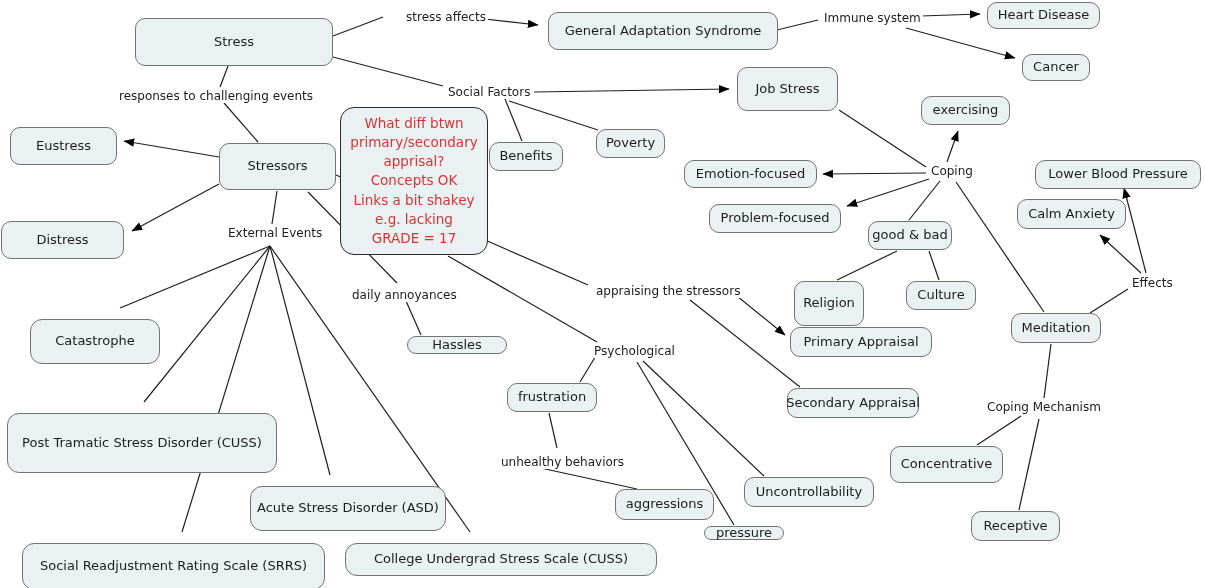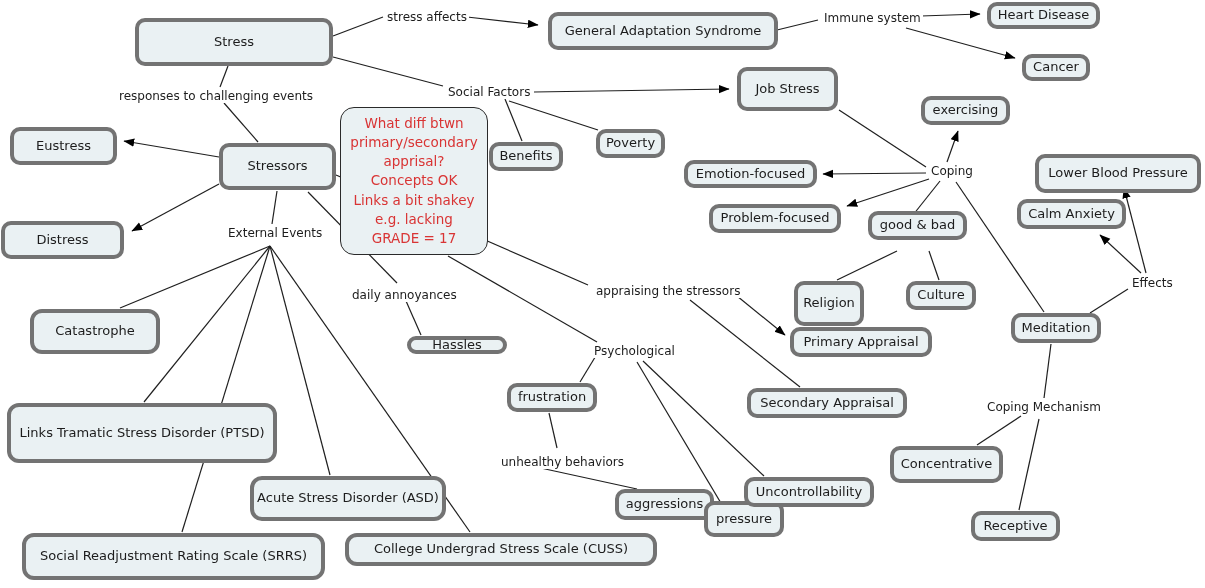--- a/index.html
+++ b/index.html
@@ -1,22 +1,22 @@
 <!DOCTYPE html>
 <html><head>
 <meta charset="utf-8">
 <style>
   html,body{margin:0;padding:0;background:#fff;}
   #canvas{position:relative;width:1205px;height:588px;background:#ffffff;overflow:hidden;
           font-family:"DejaVu Sans","Liberation Sans",sans-serif;color:#1c1c1c;}
   #edges{position:absolute;left:0;top:0;z-index:1;}
-  .node{position:absolute;z-index:2;background:#eaf1f3;border:4px solid #737373;border-radius:10px;
+  .node{position:absolute;z-index:2;background:#eaf1f3;border:1px solid #737373;border-radius:10px;
         display:flex;align-items:center;justify-content:center;text-align:center;
         font-size:13px;line-height:1.15;padding:1px 4px;box-sizing:border-box;white-space:nowrap;}
-  .node.big{border-radius:12px;}
+  .node.big{border-radius:12px;margin-top:10px;}
   .note{position:absolute;z-index:3;background:#eaf1f3;border:1px solid #2a2a2a;border-radius:14px;
         display:flex;align-items:center;justify-content:center;text-align:center;
         font-size:13.5px;line-height:1.42;color:#d93434;white-space:pre-line;box-sizing:border-box;padding:4px 8px;}
   .lbl{position:absolute;z-index:2;font-size:12px;background:#ffffff;padding:0 2px;white-space:nowrap;}
 </style>
 </head>
 <body>
 
 <div id="canvas">
 
@@ -80,50 +80,50 @@
   <div class="node" style="left:1022px;top:54px;width:68px;height:27px">Cancer</div>
   <div class="node" style="left:737px;top:67px;width:101px;height:44px">Job Stress</div>
   <div class="node" style="left:921px;top:96px;width:89px;height:29px">exercising</div>
   <div class="node" style="left:10px;top:127px;width:107px;height:38px">Eustress</div>
   <div class="node" style="left:219px;top:143px;width:117px;height:47px">Stressors</div>
   <div class="node" style="left:1px;top:221px;width:123px;height:38px">Distress</div>
   <div class="node" style="left:489px;top:142px;width:74px;height:29px">Benefits</div>
   <div class="node" style="left:596px;top:129px;width:69px;height:29px">Poverty</div>
   <div class="node" style="left:684px;top:160px;width:133px;height:28px">Emotion-focused</div>
   <div class="node" style="left:709px;top:204px;width:132px;height:29px">Problem-focused</div>
-  <div class="node" style="left:868px;top:211px;width:99px;height:29px">good &amp; bad</div>
+  <div class="node" style="left:868px;top:221px;width:84px;height:29px">good &amp; bad</div>
   <div class="node" style="left:794px;top:281px;width:70px;height:45px">Religion</div>
   <div class="node" style="left:906px;top:281px;width:70px;height:29px">Culture</div>
-  <div class="node" style="left:1035px;top:154px;width:166px;height:39px">Lower Blood Pressure</div>
+  <div class="node" style="left:1035px;top:160px;width:166px;height:29px">Lower Blood Pressure</div>
   <div class="node" style="left:1017px;top:199px;width:109px;height:30px">Calm Anxiety</div>
   <div class="node" style="left:1011px;top:313px;width:90px;height:30px">Meditation</div>
   <div class="node" style="left:790px;top:327px;width:142px;height:30px">Primary Appraisal</div>
-  <div class="node" style="left:747px;top:388px;width:160px;height:30px">Secondary Appraisal</div>
+  <div class="node" style="left:787px;top:388px;width:132px;height:30px">Secondary Appraisal</div>
   <div class="node big" style="left:30px;top:309px;width:130px;height:45px">Catastrophe</div>
   <div class="node" style="left:407px;top:336px;width:100px;height:18px">Hassles</div>
   <div class="node" style="left:507px;top:383px;width:90px;height:29px">frustration</div>
-  <div class="node big" style="left:7px;top:403px;width:270px;height:60px">Links Tramatic Stress Disorder (PTSD)</div>
+  <div class="node big" style="left:7px;top:403px;width:270px;height:60px">Post Tramatic Stress Disorder (CUSS)</div>
   <div class="node big" style="left:250px;top:476px;width:196px;height:45px">Acute Stress Disorder (ASD)</div>
   <div class="node" style="left:615px;top:489px;width:99px;height:31px">aggressions</div>
-  <div class="node" style="left:704px;top:501px;width:80px;height:36px">pressure</div>
+  <div class="node" style="left:704px;top:526px;width:80px;height:14px">pressure</div>
   <div class="node" style="left:744px;top:477px;width:130px;height:30px">Uncontrollability</div>
   <div class="node" style="left:890px;top:446px;width:113px;height:37px">Concentrative</div>
   <div class="node big" style="left:22px;top:533px;width:303px;height:47px">Social Readjustment Rating Scale (SRRS)</div>
   <div class="node big" style="left:345px;top:533px;width:312px;height:33px">College Undergrad Stress Scale (CUSS)</div>
   <div class="node" style="left:971px;top:511px;width:89px;height:30px">Receptive</div>
 
   <div class="note" style="left:340px;top:107px;width:148px;height:148px">What diff btwn
 primary/secondary
 apprisal?
 Concepts OK
 Links a bit shakey
 e.g. lacking
 GRADE = 17</div>
 
-  <div class="lbl" style="left:385px;top:10px">stress affects</div>
+  <div class="lbl" style="left:404px;top:10px">stress affects</div>
   <div class="lbl" style="left:822px;top:11px">Immune system</div>
   <div class="lbl" style="left:117px;top:89px">responses to challenging events</div>
   <div class="lbl" style="left:446px;top:85px">Social Factors</div>
   <div class="lbl" style="left:929px;top:164px">Coping</div>
   <div class="lbl" style="left:1130px;top:276px">Effects</div>
   <div class="lbl" style="left:226px;top:226px">External Events</div>
   <div class="lbl" style="left:350px;top:288px">daily annoyances</div>
   <div class="lbl" style="left:594px;top:284px">appraising the stressors</div>
   <div class="lbl" style="left:592px;top:344px">Psychological</div>
   <div class="lbl" style="left:499px;top:455px">unhealthy behaviors</div>

